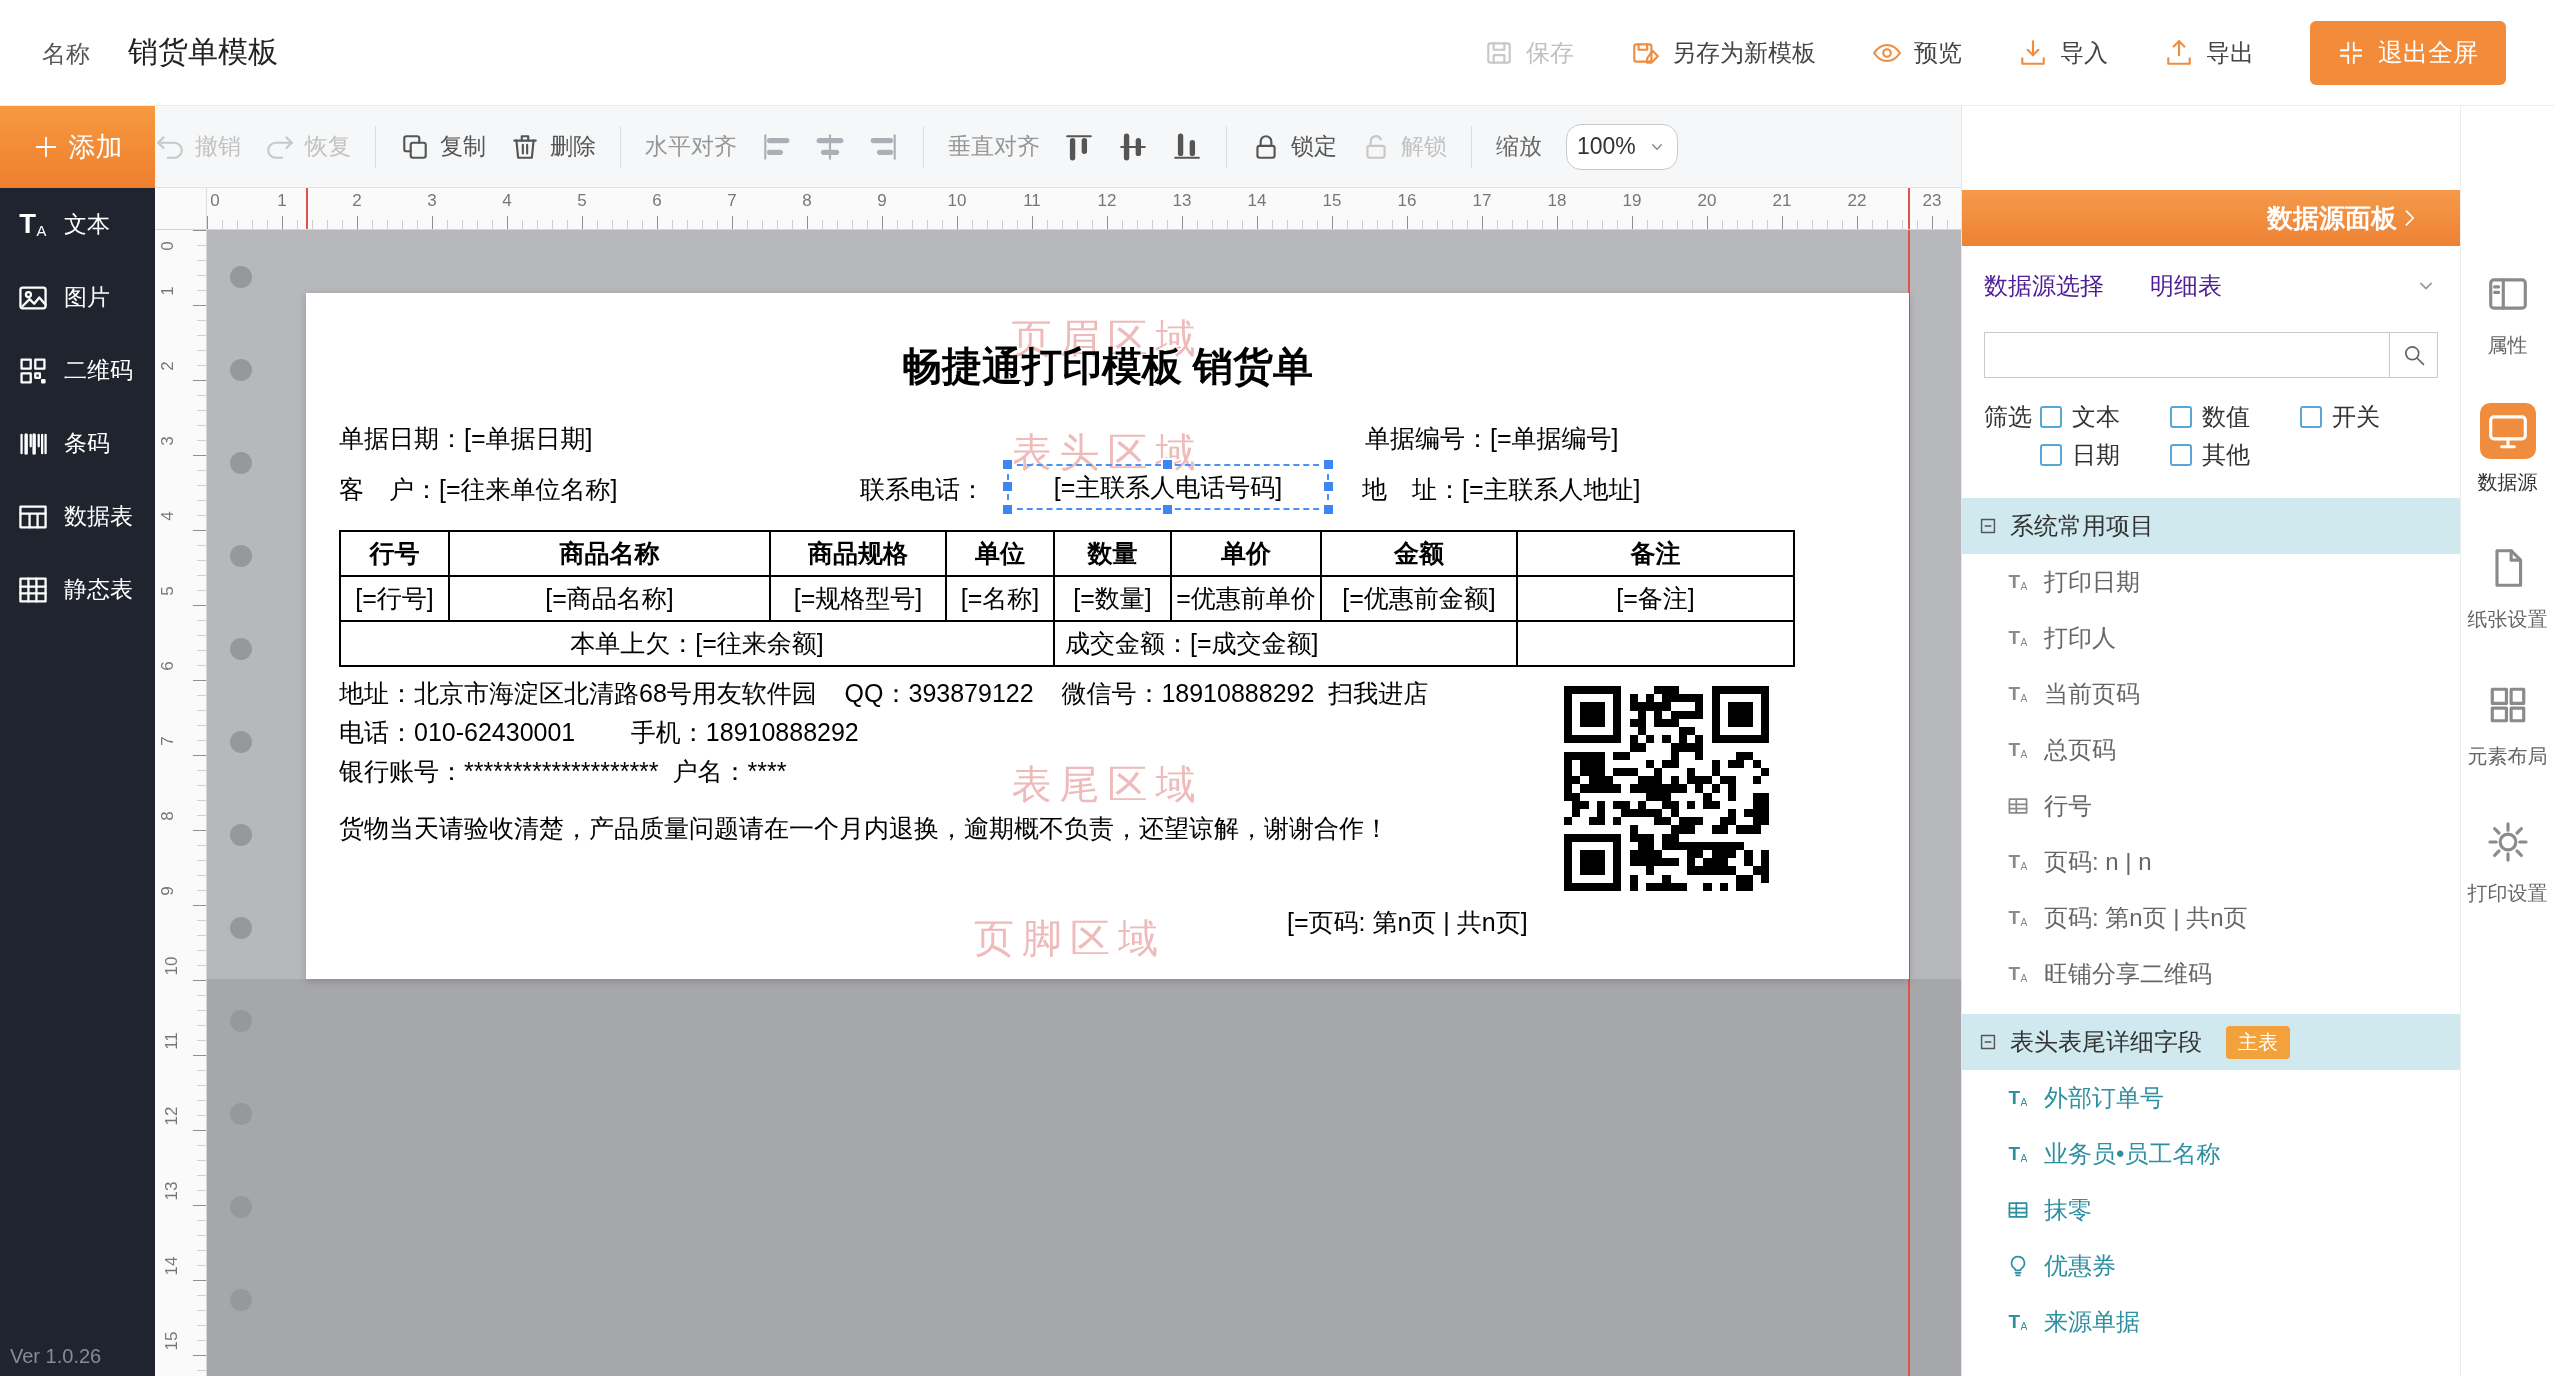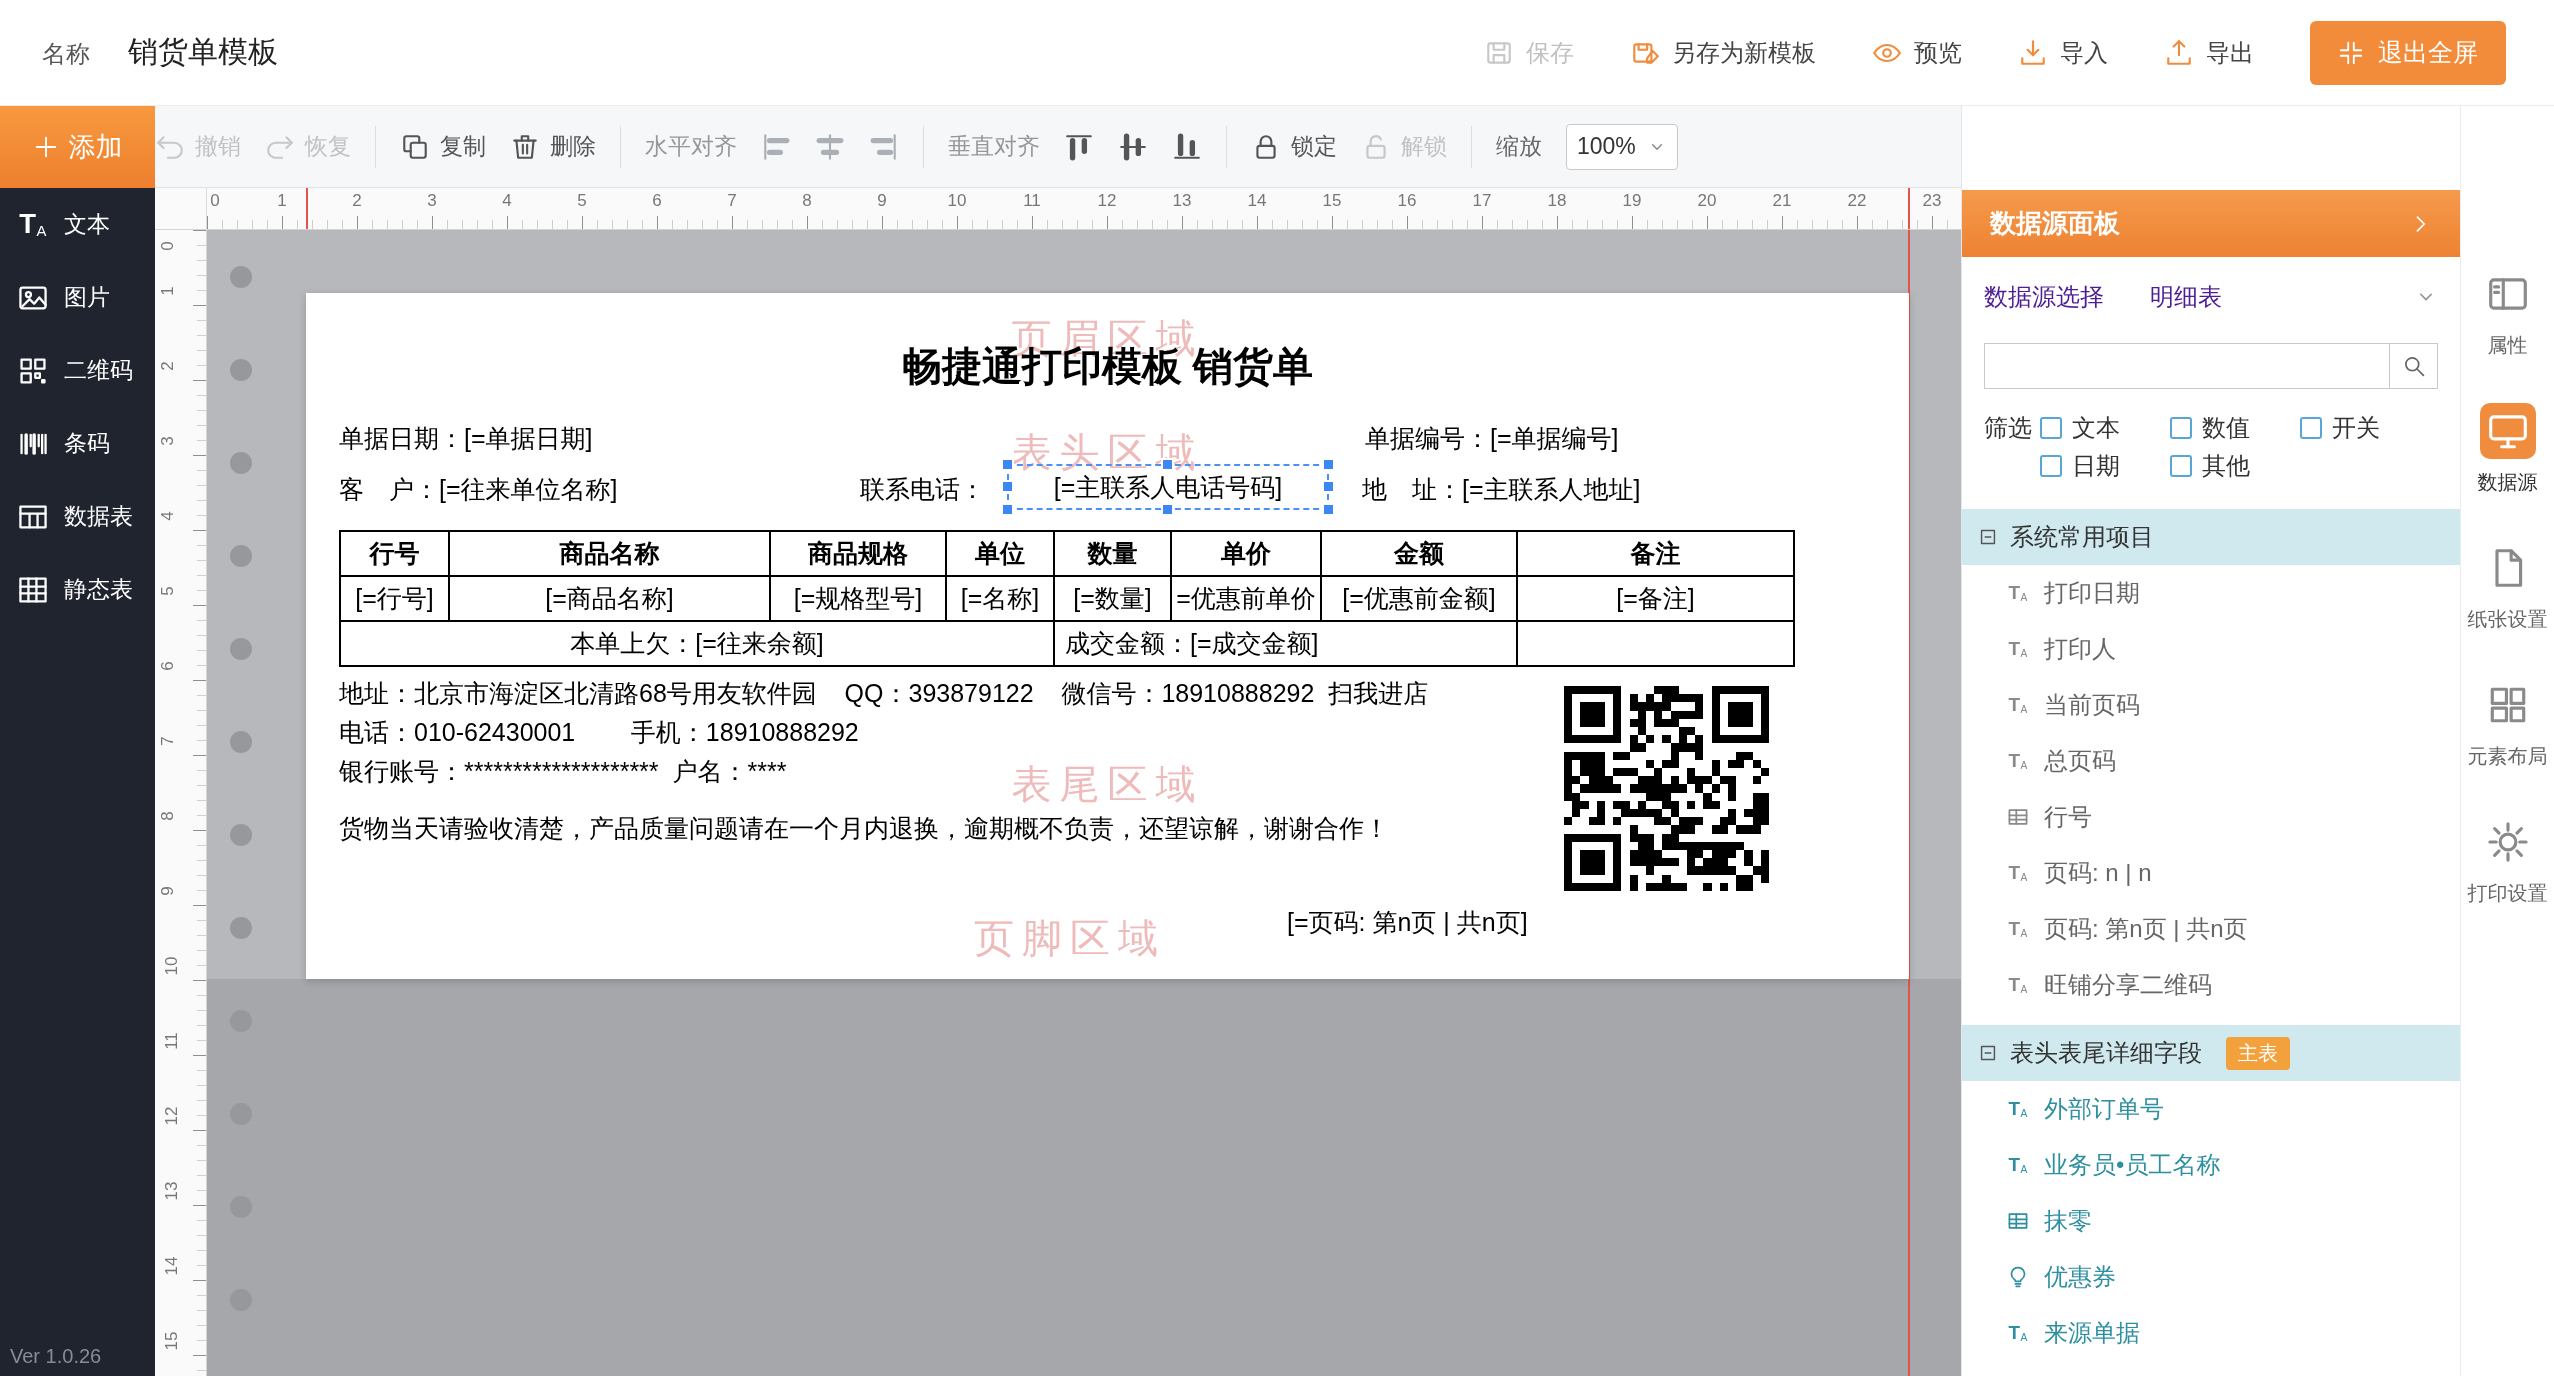--- a/index.html
+++ b/index.html
@@ -35,21 +35,21 @@
   
   .toolbar{position:absolute;top:106px;left:155px;width:1806px;height:82px;background:#f6f7f8;border-bottom:1px solid #e2e2e2;display:flex;align-items:center;gap:24px;font-size:23px;color:#555;z-index:4;}
   .tool{display:flex;align-items:center;gap:10px;cursor:pointer;white-space:nowrap;}
   .tool .i{color:#555;}
   .tool.muted{color:#c2c2c2;}
   .tool.muted .i{color:#c8c8c8;}
   .grp-label{color:#979797;}
   .align-btn{color:#aab0b6;cursor:pointer;}
   .align-btn.dark{color:#555;}
   .sep{width:1px;height:42px;background:#ddd;}
-  .zoom-box{display:flex;align-items:center;justify-content:space-between;width:112px;height:46px;border:1px solid #c9c9c9;background:#fff;border-radius:4px;padding:0 10px;font-size:23px;color:#333;cursor:pointer;}
+  .zoom-box{display:flex;align-items:center;justify-content:space-between;width:112px;height:46px;border:1px solid #c9c9c9;background:#fff;border-radius:15px;padding:0 10px;font-size:23px;color:#333;cursor:pointer;}
   .zoom-box .i{color:#888;}
 
   
   .ruler-corner{position:absolute;top:188px;left:155px;width:52px;height:42px;background:#fafafa;border-right:1px solid #ddd;border-bottom:1px solid #d5d5d5;z-index:3;}
   .ruler-h{position:absolute;top:188px;left:207px;width:1754px;height:42px;border-bottom:1px solid #d5d5d5;overflow:hidden;z-index:2;
     background-color:#fafafa;background-image:repeating-linear-gradient(90deg,#cfcfcf 0 1px,transparent 1px 15px);background-size:100% 9px;background-position:0 100%;background-repeat:no-repeat;}
   .ruler-v{position:absolute;top:230px;left:155px;width:52px;bottom:0;border-right:1px solid #d5d5d5;overflow:hidden;z-index:2;
     background-color:#fafafa;background-image:repeating-linear-gradient(180deg,#cfcfcf 0 1px,transparent 1px 15px);background-size:9px 100%;background-position:100% 0;background-repeat:no-repeat;}
   .htick{position:absolute;bottom:0;width:1px;height:13px;background:#8f8f8f;}
   .hnum{position:absolute;top:3px;transform:translateX(-50%);font-size:17px;color:#777;}
@@ -79,21 +79,21 @@
   .ptable th{font-weight:bold;}
   .ptable td.ta-l{text-align:left;padding-left:10px;}
   .doc-line{position:absolute;left:33px;font-size:25px;color:#000;white-space:pre;z-index:1;cursor:move;}
   .qr{position:absolute;left:1258px;top:393px;width:205px;height:205px;z-index:1;cursor:move;}
   .qr svg{width:100%;height:100%;}
   .page-no{position:absolute;left:981px;top:613px;font-size:25px;color:#000;z-index:1;cursor:move;white-space:nowrap;}
 
   
   .ds-panel{position:absolute;top:106px;left:1961px;width:499px;bottom:0;background:#fff;border-left:1px solid #e6e6e6;z-index:4;overflow:hidden;}
   .ds-spacer{height:84px;}
-  .ds-header{height:67px;background:linear-gradient(#f59a4b,#ee8233);color:#fff;font-size:26px;font-weight:bold;display:flex;align-items:center;justify-content:space-between;padding:0 28px;cursor:pointer;}
+  .ds-header{height:56px;background:linear-gradient(#f59a4b,#ee8233);color:#fff;font-size:26px;font-weight:bold;display:flex;align-items:center;justify-content:flex-end;padding:0 39px;cursor:pointer;}
   .ds-header .i{color:#fff;}
   .ds-select-row{display:flex;align-items:center;height:80px;padding:0 22px;font-size:24px;color:#4c1d95;}
   .ds-select{display:flex;align-items:center;flex:1;margin-left:46px;cursor:pointer;}
   .ds-select .i{margin-left:auto;color:#999;}
   .ds-search{margin:6px 22px 0;display:flex;height:46px;}
   .ds-search input{flex:1;border:1px solid #c9c9c9;outline:none;font-size:23px;padding:0 12px;background:#fff;}
   .ds-search .sbtn{width:48px;border:1px solid #c9c9c9;border-left:none;background:#fff;display:flex;align-items:center;justify-content:center;color:#666;cursor:pointer;}
   .ds-filters{padding:20px 22px 8px;font-size:24px;color:#333;}
   .frow{display:flex;align-items:center;height:38px;}
   .f-label{display:inline-block;width:56px;}

